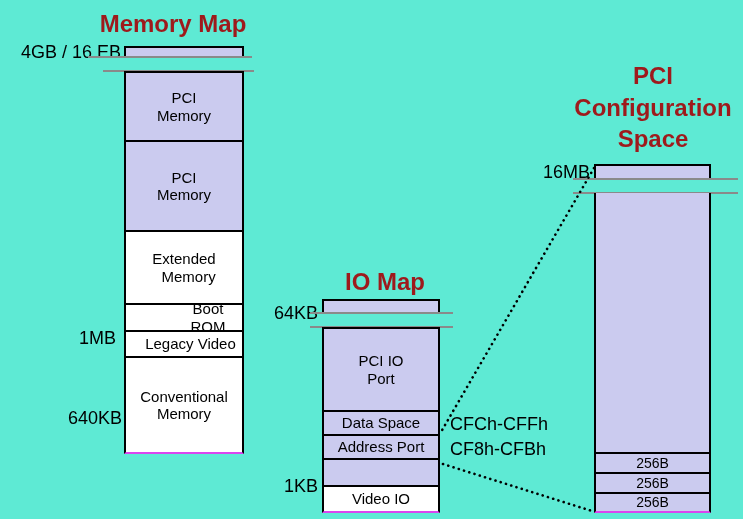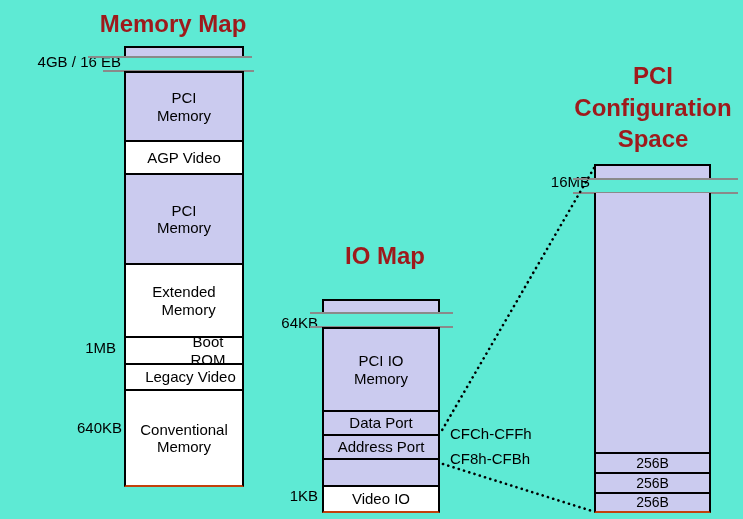--- a/index.html
+++ b/index.html
@@ -4,84 +4,83 @@
 <style>
   html,body{margin:0;padding:0;background:#fff;}
   #canvas{
     position:relative;width:743px;height:519px;background:#5eead4;
     font-family:Liberation Sans, sans-serif;color:#000;overflow:hidden;
   }
   .title{
     position:absolute;font-size:24px;font-weight:bold;color:#9e1a1c;
     text-align:center;white-space:pre-line;line-height:1.32;
   }
-  .slabel{position:absolute;font-size:15px;white-space:nowrap;color:#000;margin-top:11px;}
+  .slabel{position:absolute;font-size:18px;white-space:nowrap;color:#000;}
   .r{text-align:right;}
   .col{position:absolute;box-sizing:border-box;}
   .seg{
     box-sizing:border-box;border:2px solid #000;border-bottom:none;
     display:flex;align-items:center;justify-content:center;text-align:center;
     font-size:15px;line-height:1.15;white-space:pre-line;
   }
-  .seg-last{border-bottom:2px solid #c2410c;}
+  .seg-last{border-bottom:2px solid #d946ef;}
   .lav{background:#cbcbef;}
   .wht{background:#ffffff;}
   .topbar{
     position:absolute;box-sizing:border-box;background:#cbcbef;
     border:2px solid #000;border-bottom:none;
   }
   .brk{position:absolute;height:2px;background:#8a8a8a;}
   .bigbox{
     position:absolute;box-sizing:border-box;background:#cbcbef;
     border-left:2px solid #000;border-right:2px solid #000;
   }
   svg.overlay{position:absolute;left:0;top:0;pointer-events:none;}
 </style>
 </head>
 <body>
 
 <div id="canvas">
 
   <div class="title" style="left:63px;top:8px;width:220px;">Memory Map</div>
-  <div class="title" style="left:275px;top:240px;width:220px;">IO Map</div>
+  <div class="title" style="left:275px;top:266px;width:220px;">IO Map</div>
   <div class="title" style="left:543px;top:60px;width:220px;">PCI
 Configuration
 Space</div>
 
   <div class="slabel r" style="left:12px;top:42px;width:109px;">4GB / 16 EB</div>
   <div class="topbar" style="left:124px;top:46px;width:120px;height:12px;"></div>
   <div class="brk" style="left:88px;top:56px;width:164px;"></div>
   <div class="brk" style="left:103px;top:70px;width:151px;"></div>
 
   <div class="col" style="left:124px;top:71px;width:120px;">
     <div class="seg lav" style="height:69px;">PCI
 Memory</div>
-    <div class="seg wht" style="height:33px;">AGP Video</div>
     <div class="seg lav" style="height:90px;">PCI
 Memory</div>
     <div class="seg wht" style="height:73px;text-align:right;">Extended
 Memory</div>
     <div class="seg wht" style="height:27px;padding-left:48px;">Boot ROM</div>
     <div class="seg wht" style="height:26px;padding-left:13px;">Legacy Video</div>
     <div class="seg wht seg-last" style="height:98px;">Conventional
 Memory</div>
   </div>
 
   <div class="slabel r" style="left:36px;top:328px;width:80px;">1MB</div>
   <div class="slabel r" style="left:42px;top:408px;width:80px;">640KB</div>
 
   <div class="slabel r" style="left:258px;top:303px;width:60px;">64KB</div>
   <div class="topbar" style="left:322px;top:299px;width:118px;height:14px;"></div>
   <div class="brk" style="left:310px;top:312px;width:143px;"></div>
   <div class="brk" style="left:310px;top:326px;width:143px;"></div>
 
   <div class="col" style="left:322px;top:327px;width:118px;">
     <div class="seg lav" style="height:83px;">PCI IO
-Memory</div>
-    <div class="seg lav" style="height:24px;">Data Port</div>
+Port</div>
+    <div class="seg lav" style="height:24px;">Data Space</div>
     <div class="seg lav" style="height:24px;">Address Port</div>
     <div class="seg lav" style="height:27px;"></div>
     <div class="seg wht seg-last" style="height:28px;">Video IO</div>
   </div>
 
   <div class="slabel" style="left:450px;top:414px;">CFCh-CFFh</div>
   <div class="slabel" style="left:450px;top:439px;">CF8h-CFBh</div>
   <div class="slabel r" style="left:278px;top:476px;width:40px;">1KB</div>
 
   <div class="slabel r" style="left:540px;top:162px;width:50px;">16MB</div>

